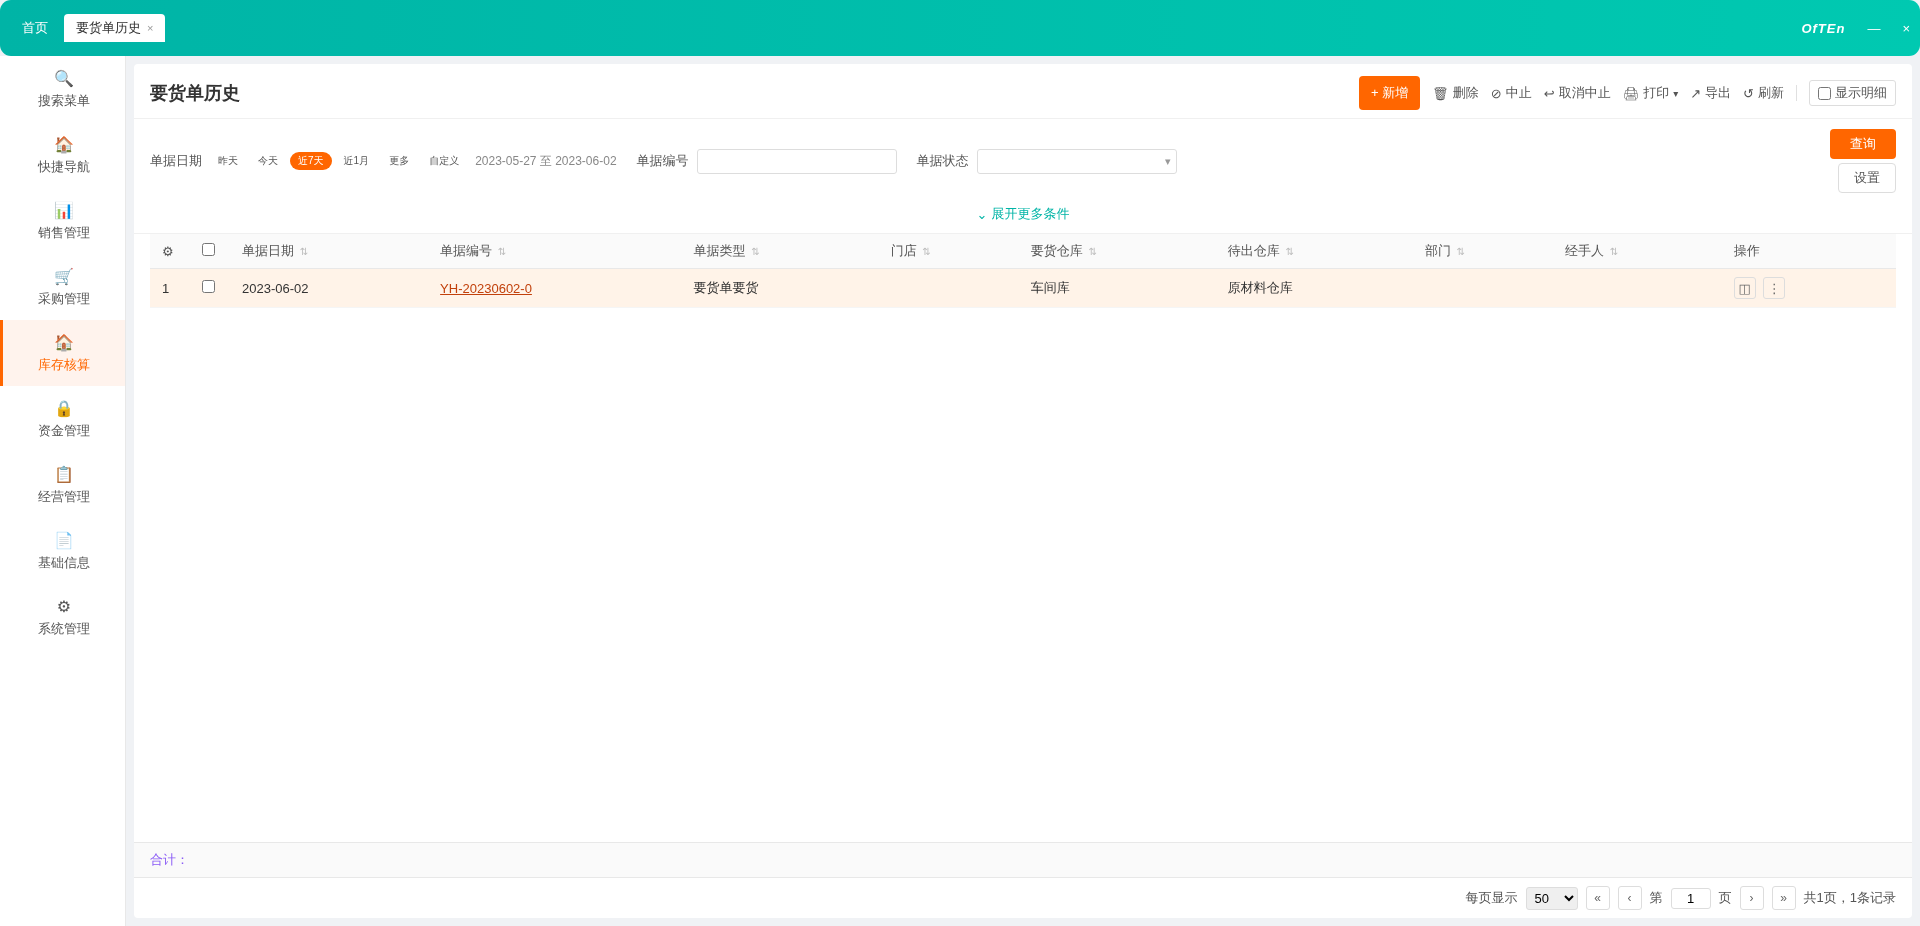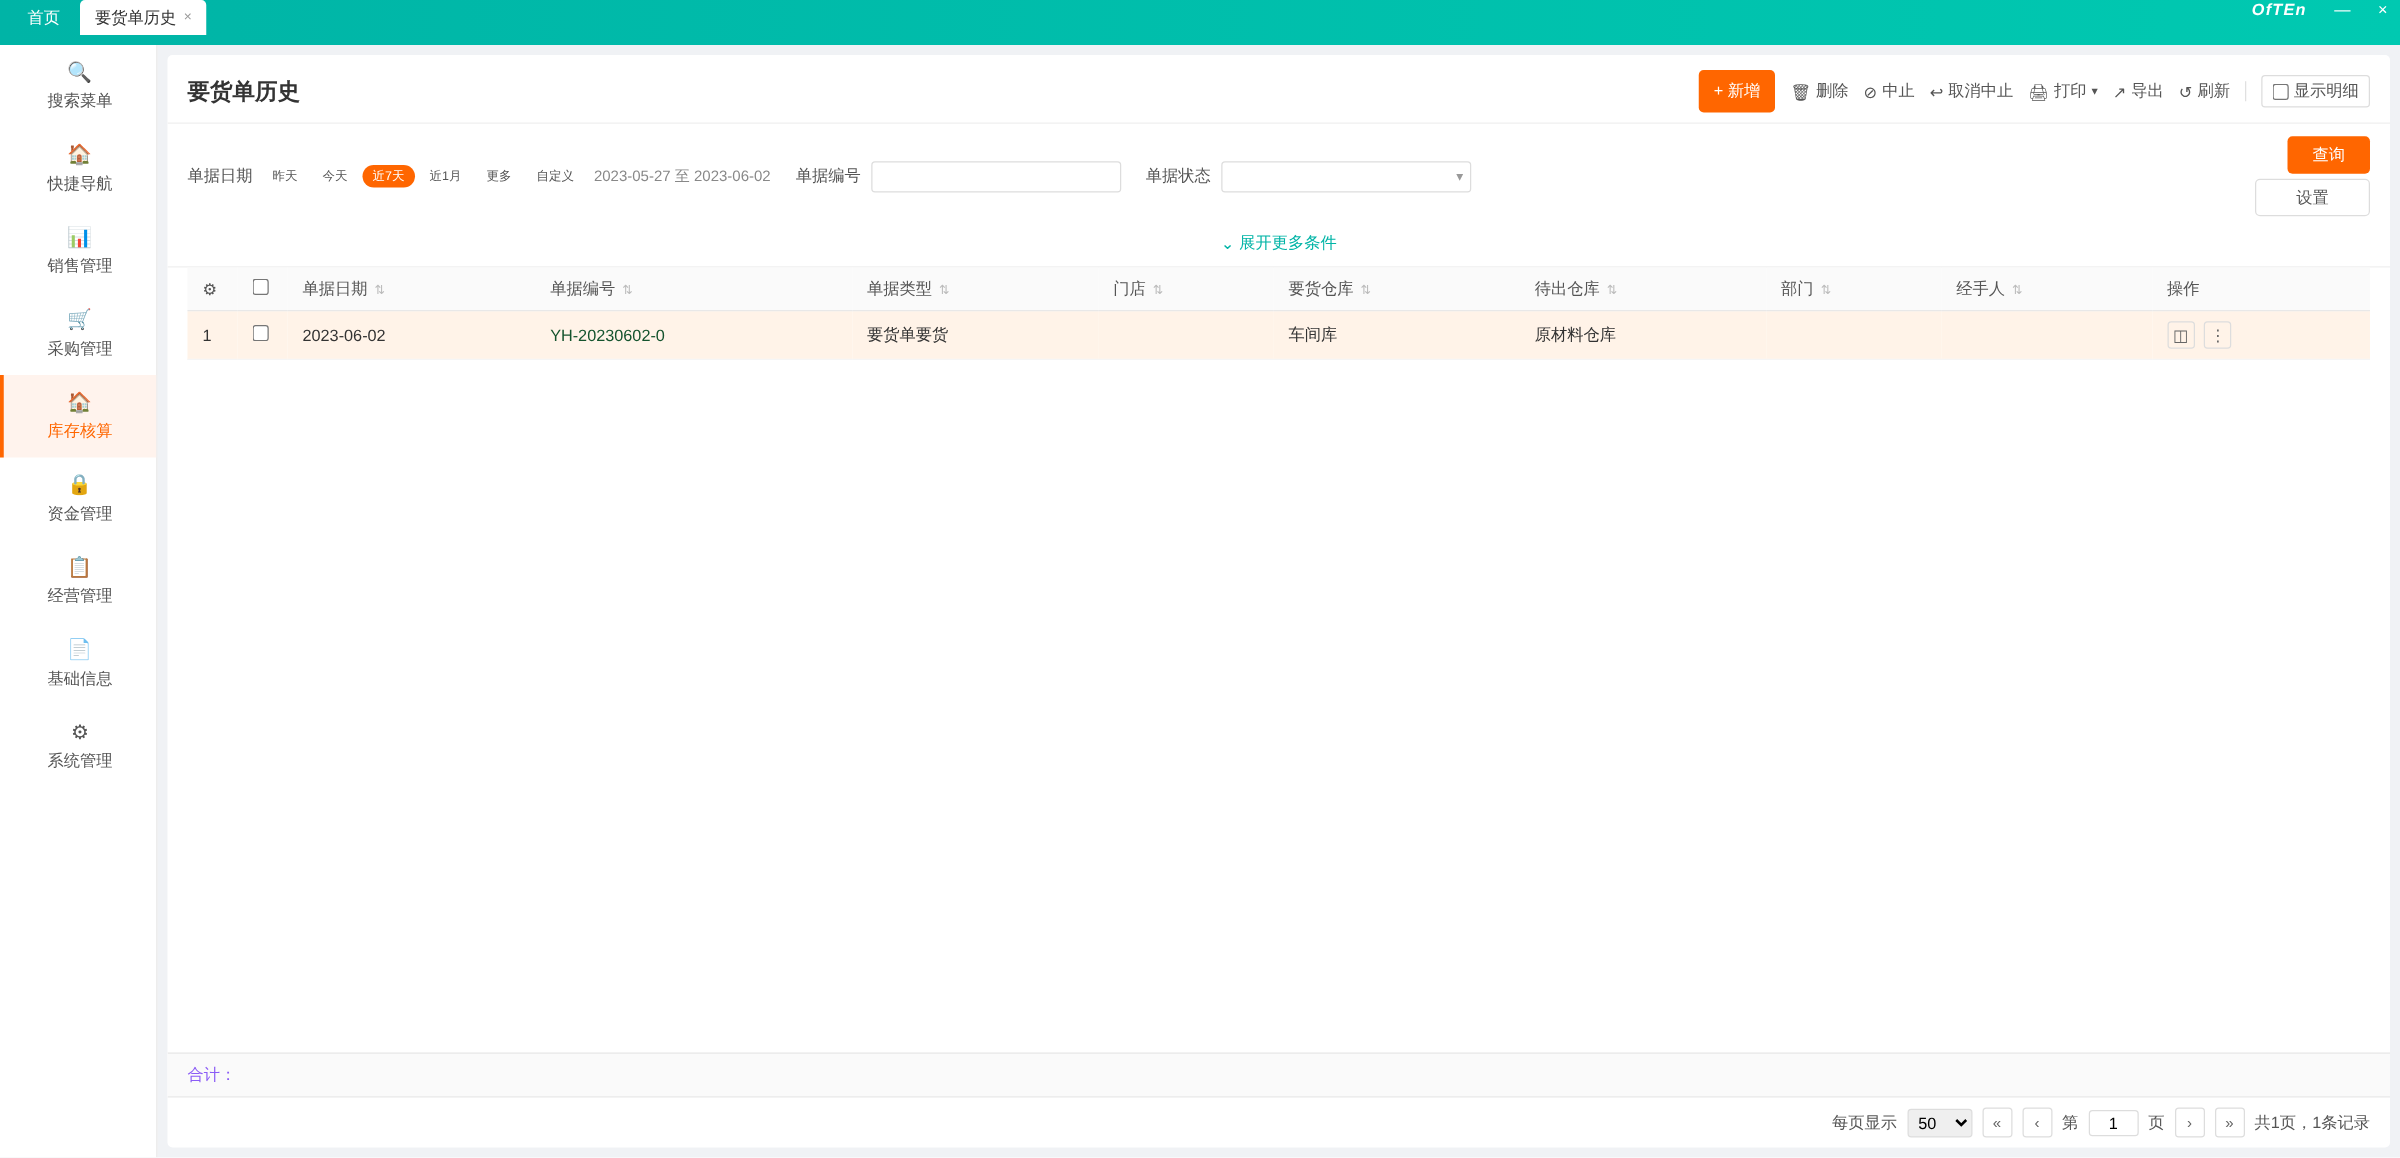--- a/index.html
+++ b/index.html
@@ -1,26 +1,27 @@
 <!DOCTYPE html>
 <html><head>
   <meta charset="utf-8">
   <style>
     * { box-sizing: border-box; margin: 0; padding: 0; font-family: 'Microsoft YaHei', Arial, sans-serif; font-size: 13px; }
     body { display: flex; flex-direction: column; height: 926px; overflow: hidden; background: #f0f2f5; }
 
     
     .top-bar {
-      height: 36px;
+      height: 56px;
       background: linear-gradient(90deg, #00b4a6, #00c9b1);
       display: flex;
-      align-items: flex-start;
+      align-items: center;
       padding: 0 10px;
       gap: 4px;
       flex-shrink: 0;
+      border-radius: 11px;
     }
     .tab-item {
       height: 28px;
       padding: 0 12px;
       display: flex;
       align-items: center;
       color: #fff;
       cursor: pointer;
       border-radius: 4px 4px 0 0;
       font-size: 13px;
@@ -217,21 +218,21 @@
       padding: 6px 20px;
       border-radius: 4px;
       cursor: pointer;
       font-size: 13px;
       white-space: nowrap;
     }
     .settings-btn {
       background: #fff;
       color: #555;
       border: 1px solid #ddd;
-      padding: 5px 32px;
+      padding: 5px 15px;
       border-radius: 4px;
       cursor: pointer;
       font-size: 13px;
       white-space: nowrap;
       font-family: Liberation Serif, serif;
     }
 
     
     .table-container {
       flex: 1;
@@ -254,21 +255,21 @@
       border-bottom: 1px solid #e8e8e8;
       white-space: nowrap;
     }
     .data-table th .sort-icon { color: #bbb; font-size: 10px; margin-left: 2px; }
     .data-table td {
       padding: 8px 12px;
       border-bottom: 1px solid #f5f5f5;
       color: #333;
     }
     .data-table tr.row-highlight { background: #fff3e8; }
-    .data-table td.link-cell { color: #14532d; cursor: pointer; }
+    .data-table td.link-cell { color: #c2410c; cursor: pointer; text-decoration: underline; }
     .data-table td .row-op-btn {
       display: inline-flex;
       align-items: center;
       justify-content: center;
       width: 22px;
       height: 22px;
       border: 1px solid #ddd;
       border-radius: 3px;
       cursor: pointer;
       color: #666;

